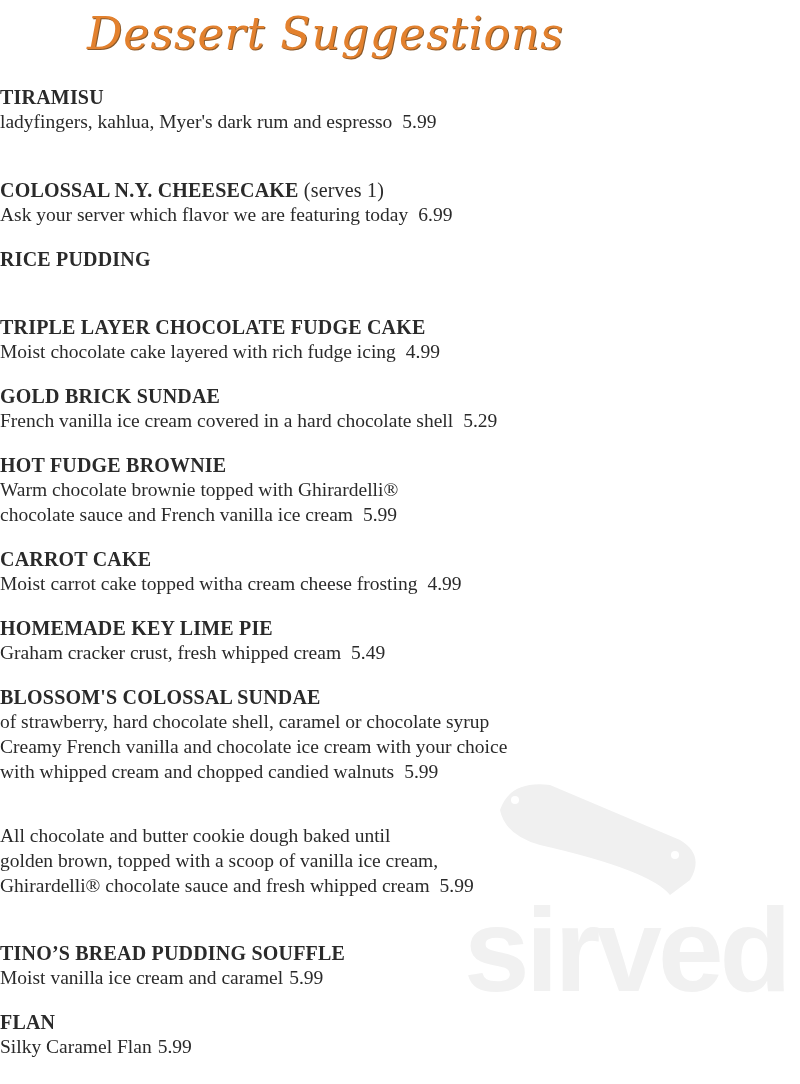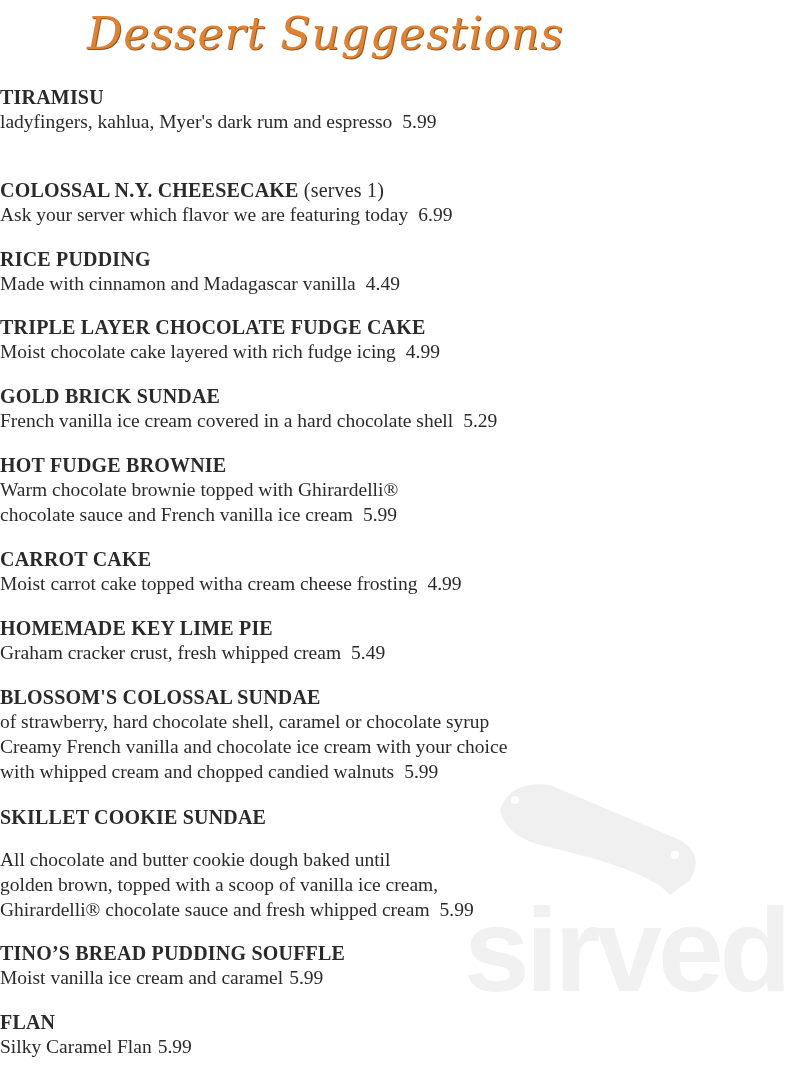--- a/index.html
+++ b/index.html
@@ -46,21 +46,20 @@
     <div class="desc"><span>ladyfingers, kahlua, Myer's dark rum and espresso</span><span class="price">5.99</span></div>
   </div>
 
   <div class="item" style="top:178px">
     <div class="name"><span>COLOSSAL N.Y. CHEESECAKE</span> <span class="note">(serves 1)</span></div>
     <div class="desc"><span>Ask your server which flavor we are featuring today</span><span class="price">6.99</span></div>
   </div>
 
   <div class="item" style="top:247px">
     <div class="name">RICE PUDDING</div>
-    <div class="desc"><span>Made with cinnamon and Madagascar vanilla</span><span class="price">4.49</span></div>
   </div>
 
   <div class="item" style="top:315px">
     <div class="name">TRIPLE LAYER CHOCOLATE FUDGE CAKE</div>
     <div class="desc"><span>Moist chocolate cake layered with rich fudge icing</span><span class="price">4.99</span></div>
   </div>
 
   <div class="item" style="top:384px">
     <div class="name">GOLD BRICK SUNDAE</div>
     <div class="desc"><span>French vanilla ice cream covered in a hard chocolate shell</span><span class="price">5.29</span></div>
@@ -83,21 +82,20 @@
   </div>
 
   <div class="item" style="top:685px">
     <div class="name">BLOSSOM'S COLOSSAL SUNDAE</div>
     <div class="desc">of strawberry, hard chocolate shell, caramel or chocolate syrup</div>
     <div class="desc">Creamy French vanilla and chocolate ice cream with your choice</div>
     <div class="desc"><span>with whipped cream and chopped candied walnuts</span><span class="price">5.99</span></div>
   </div>
 
   <div class="item" style="top:805px">
-    <div class="name">SKILLET COOKIE SUNDAE</div>
     <div style="height:18px"></div>
     <div class="desc">All chocolate and butter cookie dough baked until</div>
     <div class="desc">golden brown, topped with a scoop of vanilla ice cream,</div>
     <div class="desc"><span>Ghirardelli® chocolate sauce and fresh whipped cream</span><span class="price">5.99</span></div>
   </div>
 
   <div class="item" style="top:941px">
     <div class="name">TINO’S BREAD PUDDING SOUFFLE</div>
     <div class="desc"><span>Moist vanilla ice cream and caramel</span><span class="price" style="margin-left:6px">5.99</span></div>
   </div>

